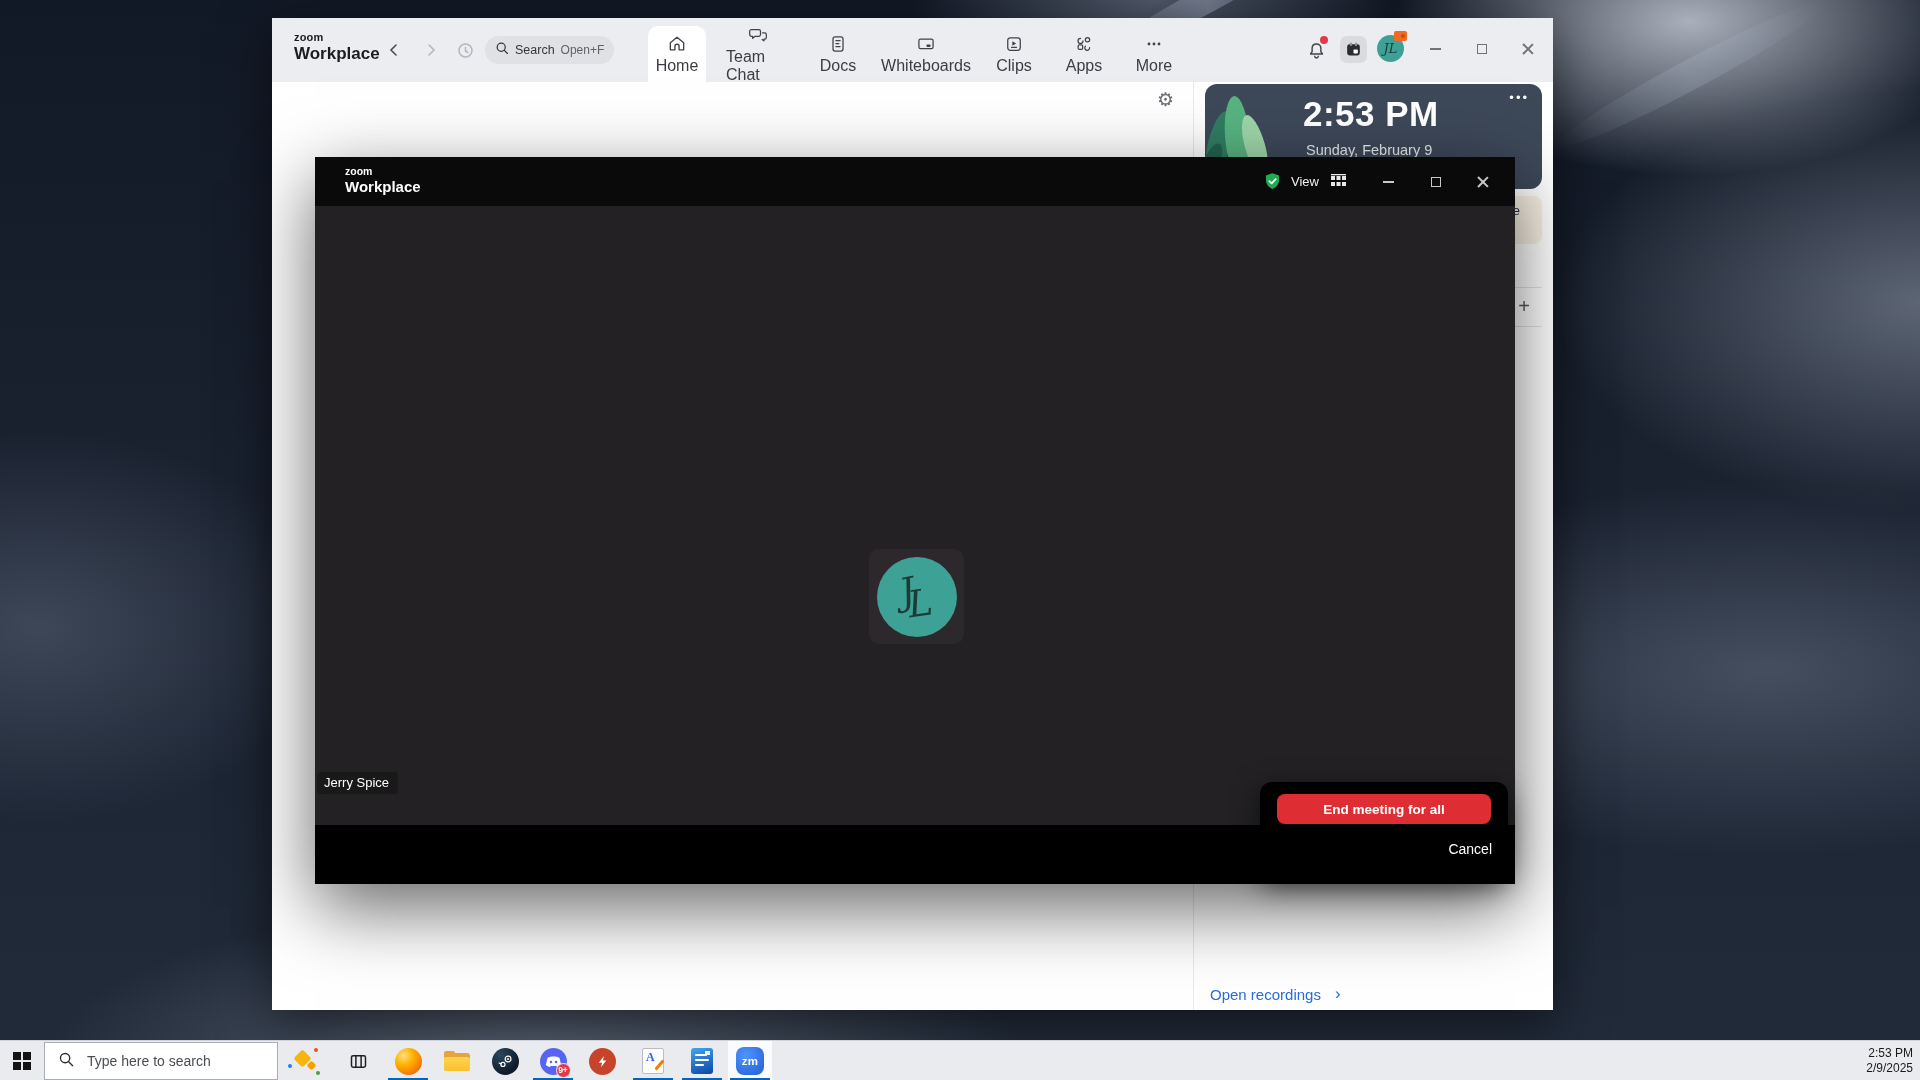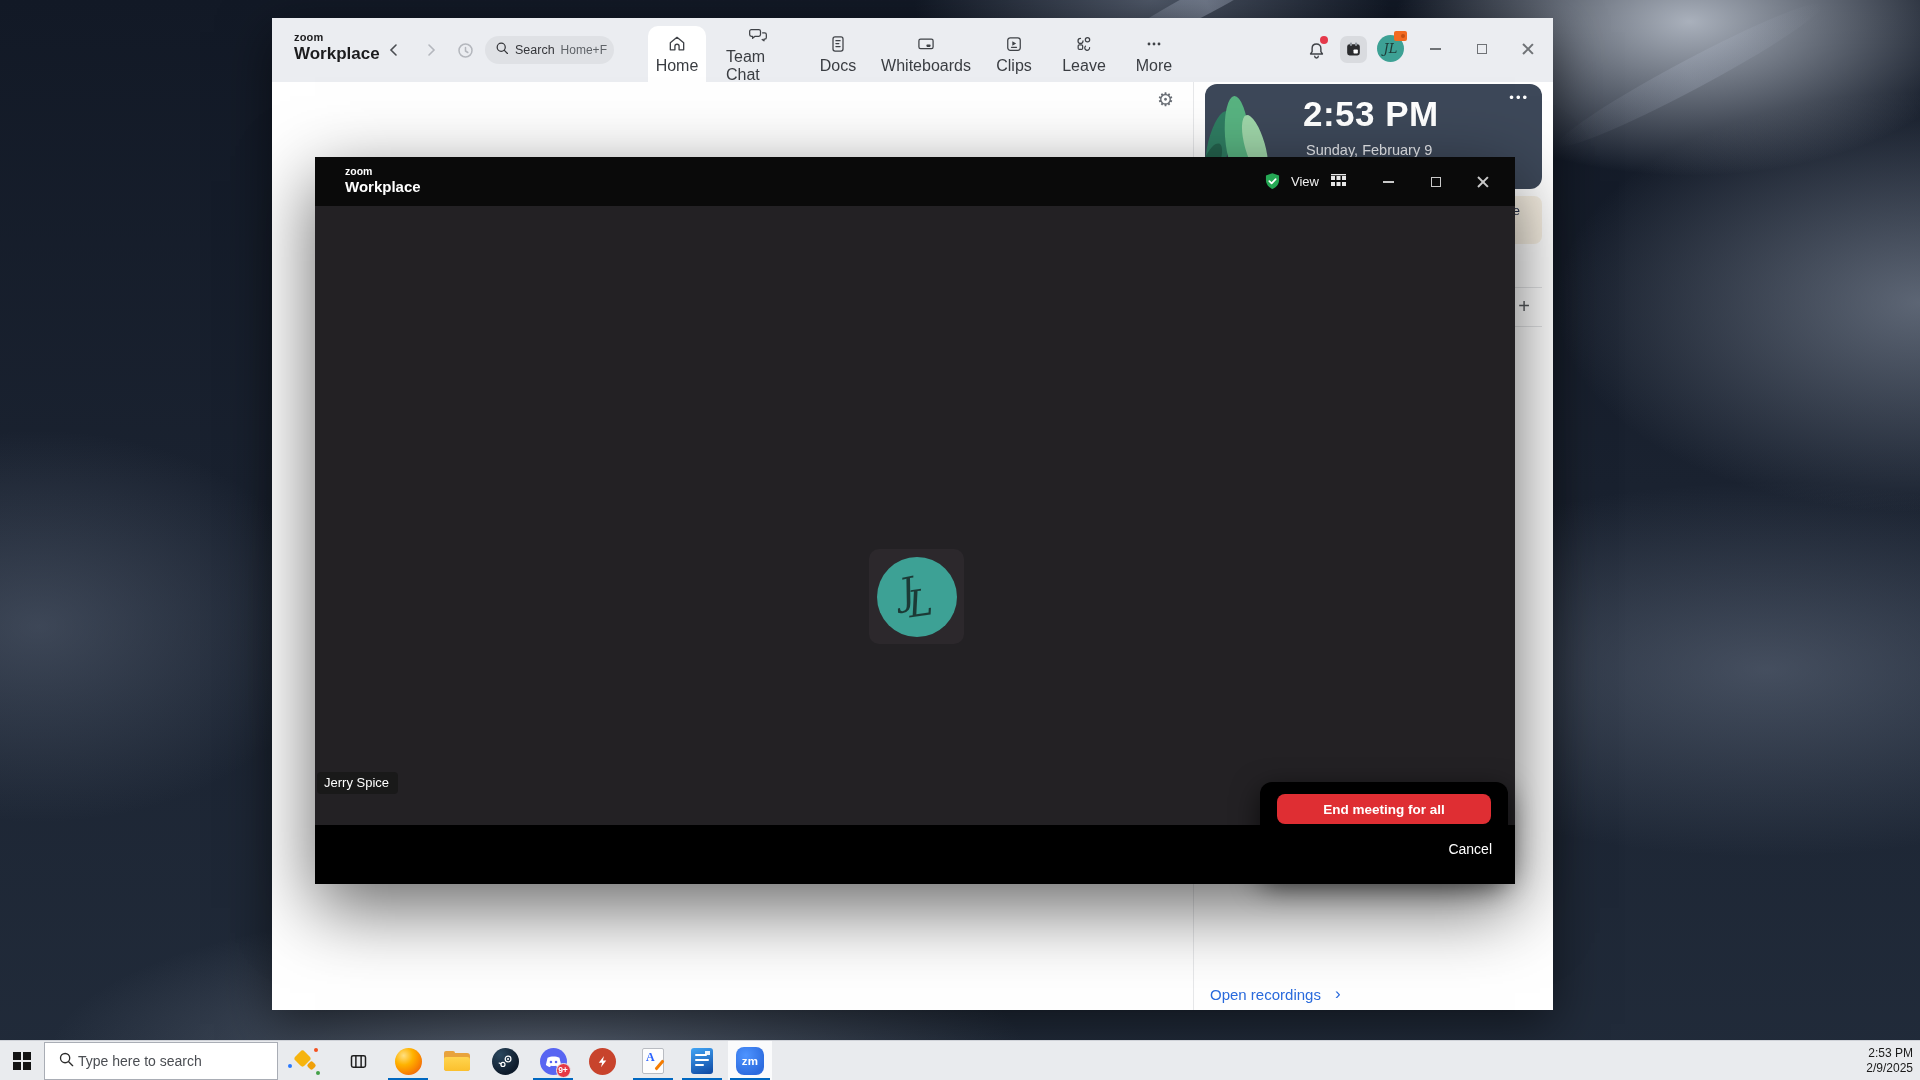--- a/index.html
+++ b/index.html
@@ -93,21 +93,21 @@
   .leave-popup { position:absolute; left:945px; top:576px; width:248px; height:96px; background:#000000; border-radius:12px; box-shadow:0 8px 28px rgba(0,0,0,.65);text-decoration:underline; }
   .pp-btn { position:absolute; left:17px; width:214px; height:30px; border-radius:8px; display:flex; align-items:center; justify-content:center; font-size:13.5px; font-weight:bold; color:#fff; }
   .pp-end { top:12px; background:#df2e33; }
   .pp-leave { top:52px; background:#3b3b3e; }
 
   
   #taskbar { position:absolute; left:0; bottom:0; width:1920px; height:40px; background:#e9ebee; border-top:1px solid #cfd2d8; }
   .tb-start { position:absolute; left:13px; top:11px; width:18px; height:18px; }
   .tb-start i { position:absolute; width:8px; height:8px; background:#141414; }
   .tb-start i:nth-child(1){left:0;top:0}.tb-start i:nth-child(2){left:10px;top:0}.tb-start i:nth-child(3){left:0;top:10px}.tb-start i:nth-child(4){left:10px;top:10px}
-  .tb-search { position:absolute; left:44px; top:1px; width:234px; height:38px; background:#fff; border:1px solid #a9adb5; display:flex; align-items:center; gap:4px; padding:0 0 0 13px; }
+  .tb-search { position:absolute; left:44px; top:1px; width:234px; height:38px; background:#fff; border:1px solid #a9adb5; display:flex; align-items:center; gap:13px; padding:0 0 0 13px; }
   .tb-search .q { font-size:14px; color:#4a4d52; }
   .tb-slot { position:absolute; top:0; width:44px; height:40px; display:flex; align-items:center; justify-content:center; }
   .tb-slot.active { background:#fafbfc; }
   .underline { position:absolute; bottom:0; height:3px; width:40px; background:#0067c0; }
   .app-badge { position:absolute; width:15px; height:15px; border-radius:50%; background:#e53945; color:#fff; font-size:8.5px; font-weight:bold; display:flex; align-items:center; justify-content:center; border:1.5px solid #e9ebee; }
   .tb-clock { position:absolute; right:7px; top:5px; text-align:right; font-size:12px; color:#1a1a1a; line-height:15px; }
 
   .ff-icon { width:27px; height:27px; border-radius:50%; background:radial-gradient(circle at 32% 28%, #ffe082 0%, #ffb300 35%, #fb8c00 60%, #e64a19 100%); }
   .folder-icon { position:relative; width:26px; height:20px; }
   .folder-icon .back{ position:absolute; inset:0; top:2px; background:#e8a33d; border-radius:3px; }
@@ -167,21 +167,21 @@
     </div>
 
     <div class="searchpill">
       <span>
         <svg width="14" height="14" viewBox="0 0 18 18">
             <circle cx="8" cy="8" r="5.2" fill="none" stroke="#35363a" stroke-width="1.6"></circle>
             <line x1="12" y1="12" x2="16" y2="16" stroke="#35363a" stroke-width="1.6" stroke-linecap="round"></line>
           </svg>
       </span>
       <span class="s-label">Search</span>
-      <span class="s-short">Home+F</span>
+      <span class="s-short">Open+F</span>
     </div>
 
     <div id="tabs">
       <div class="tab active tw-home">
         <span>
             <svg width="20" height="20" viewBox="0 0 24 24">
               <path d="M4 10.5 L12 4 L20 10.5 V19 H14.5 V14.8 a2.5 2.5 0 0 0 -5 0 V19 H4 Z" fill="none" stroke="#3f4247" stroke-width="1.6" stroke-linejoin="round"></path>
             </svg>
           </span>
         <span class="t-label">Home</span>
@@ -227,21 +227,21 @@
       </div>
       <div class="tab tw-apps">
         <span>
             <svg width="20" height="20" viewBox="0 0 24 24">
               <path d="M10.8 8.3 a3 3 0 1 1 -3-3" fill="none" stroke="#3f4247" stroke-width="1.5" stroke-linecap="round"></path>
               <circle cx="16.2" cy="6.8" r="2.6" fill="none" stroke="#3f4247" stroke-width="1.5"></circle>
               <rect x="5" y="13" width="5.4" height="5.4" rx="1.4" fill="none" stroke="#3f4247" stroke-width="1.5"></rect>
               <path d="M13.8 14.5 a2.9 2.9 0 1 0 4.9 1.8" fill="none" stroke="#3f4247" stroke-width="1.5" stroke-linecap="round"></path>
             </svg>
           </span>
-        <span class="t-label">Leave</span>
+        <span class="t-label">Apps</span>
       </div>
       <div class="tab tw-more">
         <span>
             <svg width="20" height="20" viewBox="0 0 24 24">
               <circle cx="6" cy="12" r="1.7" fill="#3f4247"></circle>
               <circle cx="12" cy="12" r="1.7" fill="#3f4247"></circle>
               <circle cx="18" cy="12" r="1.7" fill="#3f4247"></circle>
             </svg>
           </span>
         <span class="t-label">More</span>

